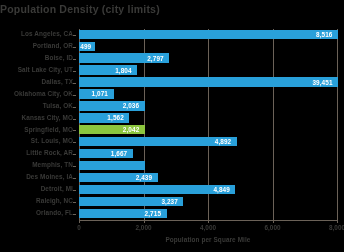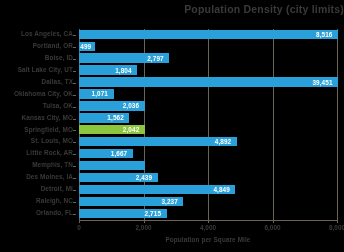--- a/index.html
+++ b/index.html
@@ -14,21 +14,21 @@
     position: relative;
     width: 344px;
     height: 252px;
     background: #000000;
   }
   
   #chart-title {
     position: absolute;
     left: 0; top: 3px;
     width: 344px;
-    text-align: right;
+    text-align: left;
     font-size: 10.5px;
     font-weight: bold;
     color: #3a3a38;
     letter-spacing: 0.2px;
     white-space: nowrap;
   }
   
   #plot-area {
     position: absolute;
     left: 79px;

